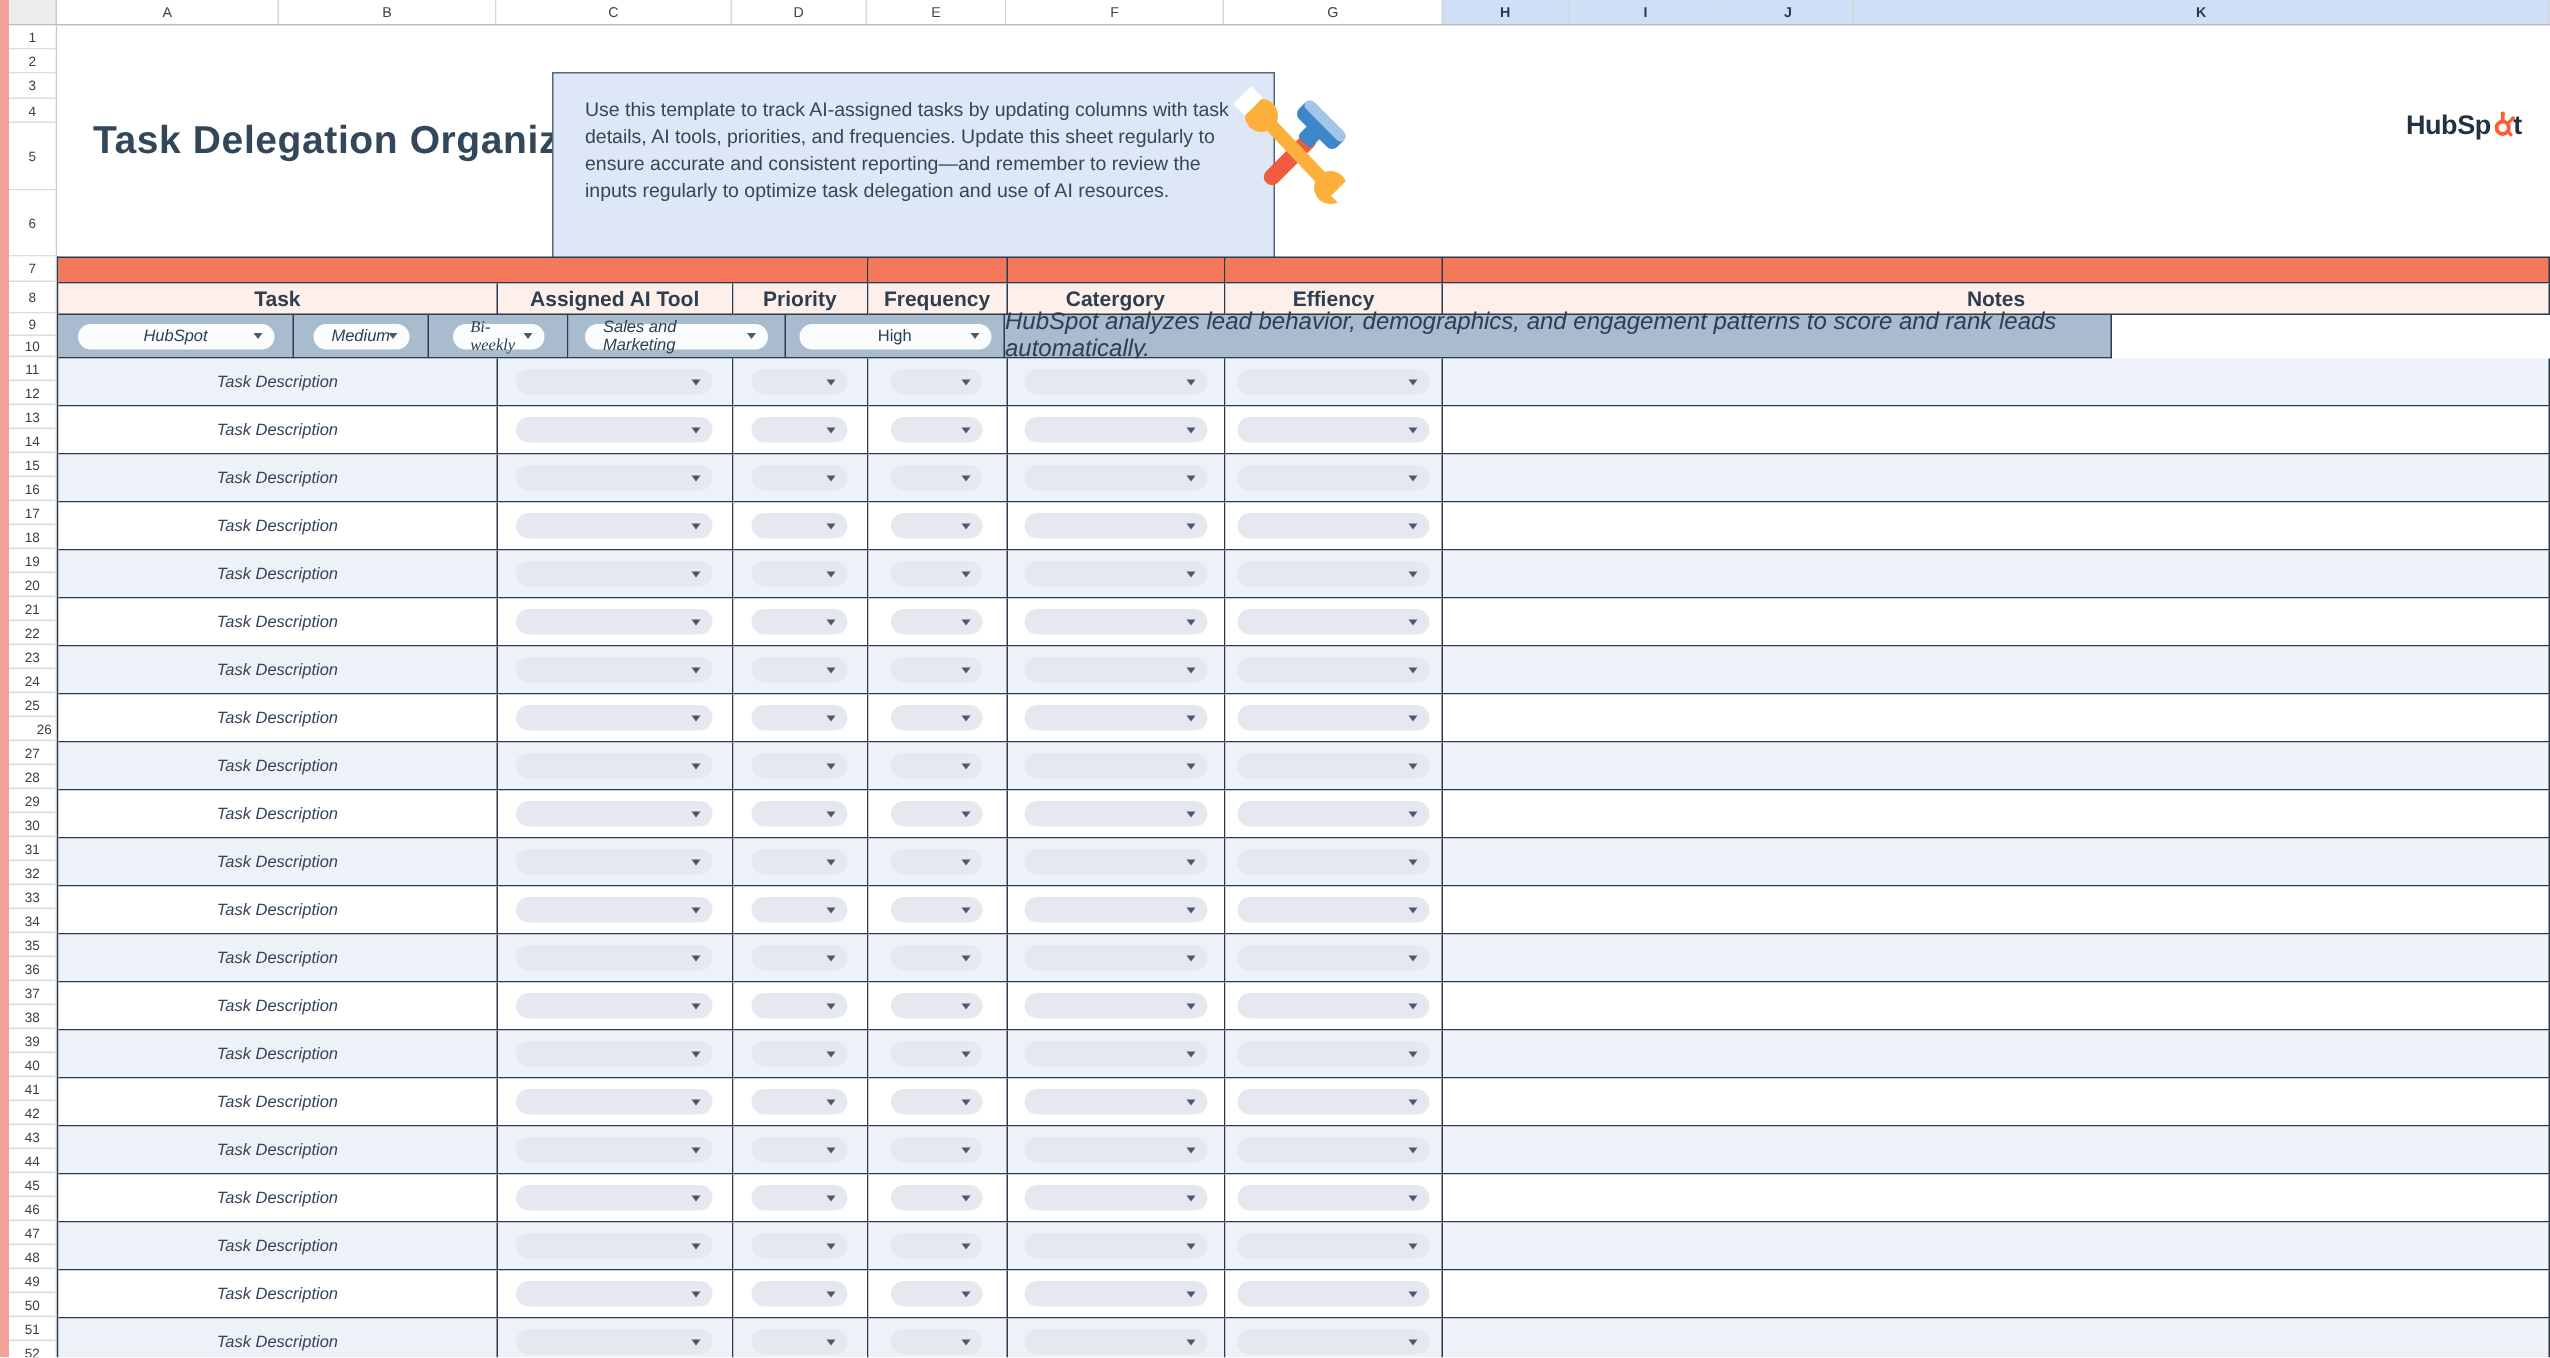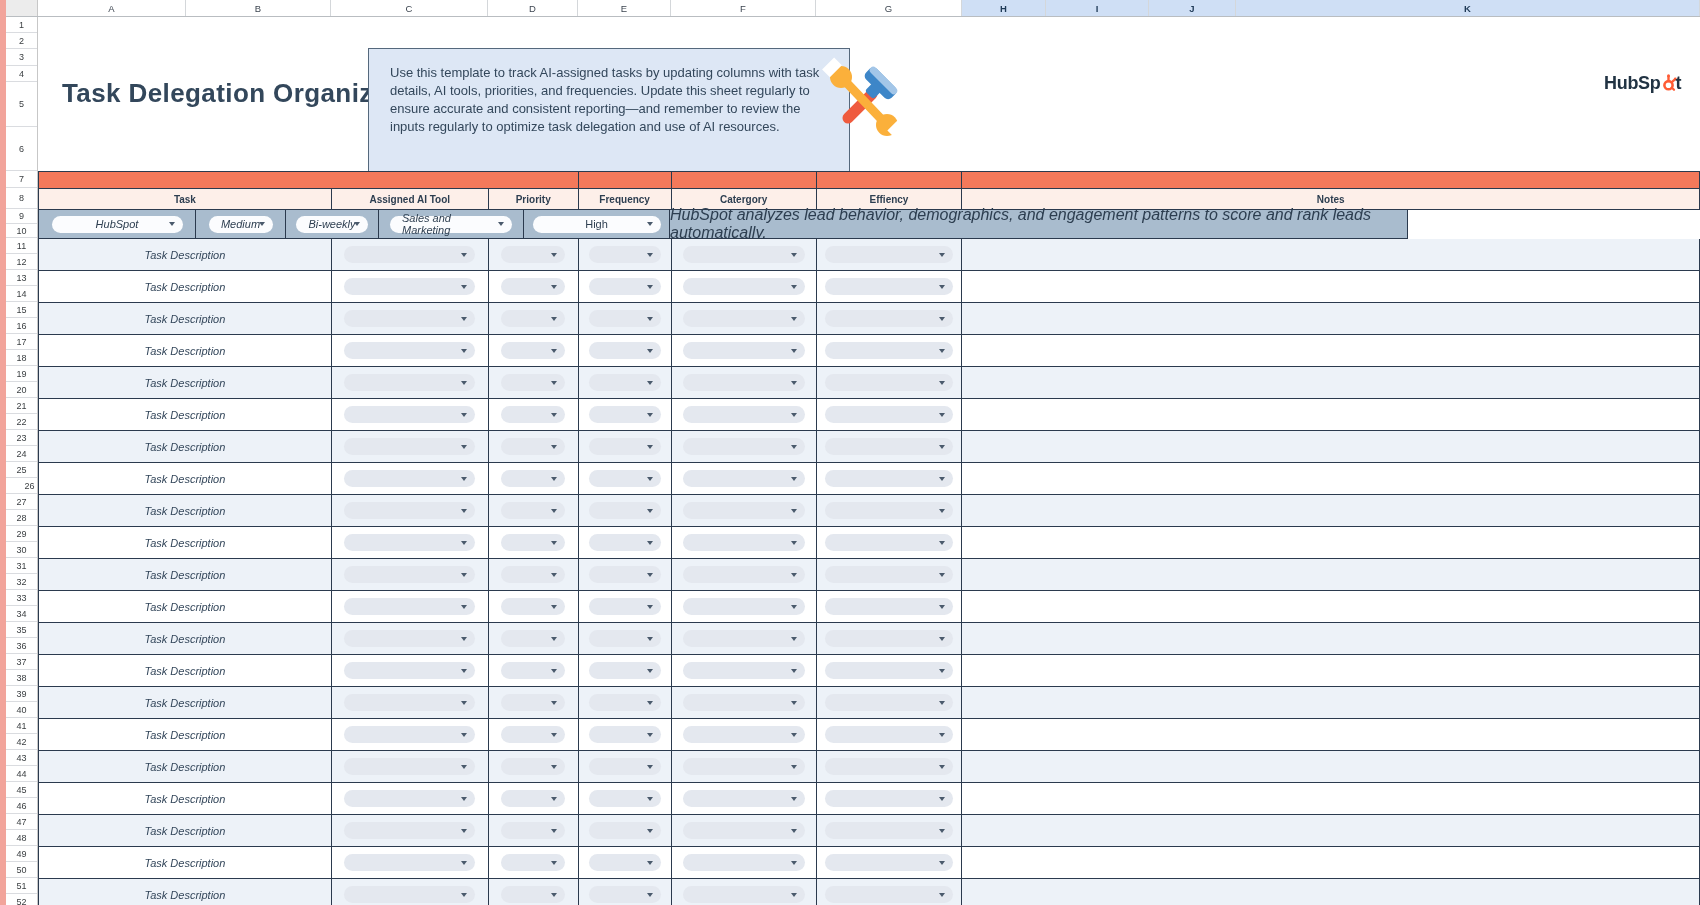--- a/index.html
+++ b/index.html
@@ -26,39 +26,39 @@
   .desc-box p{margin:0;font-size:13px;line-height:1.38;color:var(--text);}
   .tools-icon{position:absolute;left:822px;top:56px;}
   .logo{position:absolute;left:1604px;top:29px;display:flex;align-items:center;font-size:18px;font-weight:bold;letter-spacing:-.3px;color:var(--logo-navy);margin-top:44px;}
   .logo svg{margin:0 -1px 0 -1px;}
 
   
   .table{position:absolute;left:38px;top:171px;width:1662px;border-left:1px solid var(--border);border-top:1px solid var(--border);}
   .trow{display:flex;width:100%;}
   .cell{border-right:1px solid var(--border);border-bottom:1px solid var(--border);display:flex;align-items:center;justify-content:center;position:relative;}
   .band{height:17px;background:var(--accent);}
-  .hrow .cell{height:21px;background:var(--header-bg);font-size:10px;font-weight:bold;color:#2d3e50;}
+  .hrow .cell{height:21px;background:var(--header-bg);font-size:14px;font-weight:bold;color:#2d3e50;}
   .xrow .cell{height:29px;background:var(--example-bg);}
   .xrow .txt{font-size:11px;font-style:italic;color:#2d3e50;}
   .drow .cell{height:32px;background:#fff;}
   .drow.alt .cell{background:var(--alt-row-bg);}
   .drow .txt{font-size:11px;font-style:italic;color:#33465a;}
 
   
   .c0{width:293px;} .c1{width:157px;} .c2{width:90px;} .c3{width:93px;}
   .c4{width:145px;} .c5{width:146px;} .c6{width:738px;}
   .b0{width:540px;}
 
   
   .pill{position:relative;height:17px;border-radius:9px;background:var(--pill-gray);display:flex;align-items:center;justify-content:center;}
   .pill.white{background:var(--pill-white);}
   .pill .lbl{font-size:11px;font-style:italic;color:#2d3e50;padding:0 12px;}
   .pill .lbl.up{font-style:normal;}
   .tri{position:absolute;right:8px;top:50%;margin-top:-2px;width:0;height:0;border-left:3.5px solid transparent;border-right:3.5px solid transparent;border-top:4.5px solid #4a5a6c;}
-  .p1{width:131px;} .p2{width:64px;} .p3{width:72px;} .p4{width:122px;} .p5{width:128px;}
+  .p1{width:131px;} .p2{width:64px;} .p3{width:61px;font-family:Liberation Serif, serif;} .p4{width:122px;} .p5{width:128px;}
   .notes-txt{font-size:16px;font-style:italic;color:#2d3e50;}
 </style>
 </head>
 <body>
 
 <div class="sheet">
   <div class="left-strip"></div>
 
   <div class="col-headers">
     <div class="corner"></div>

